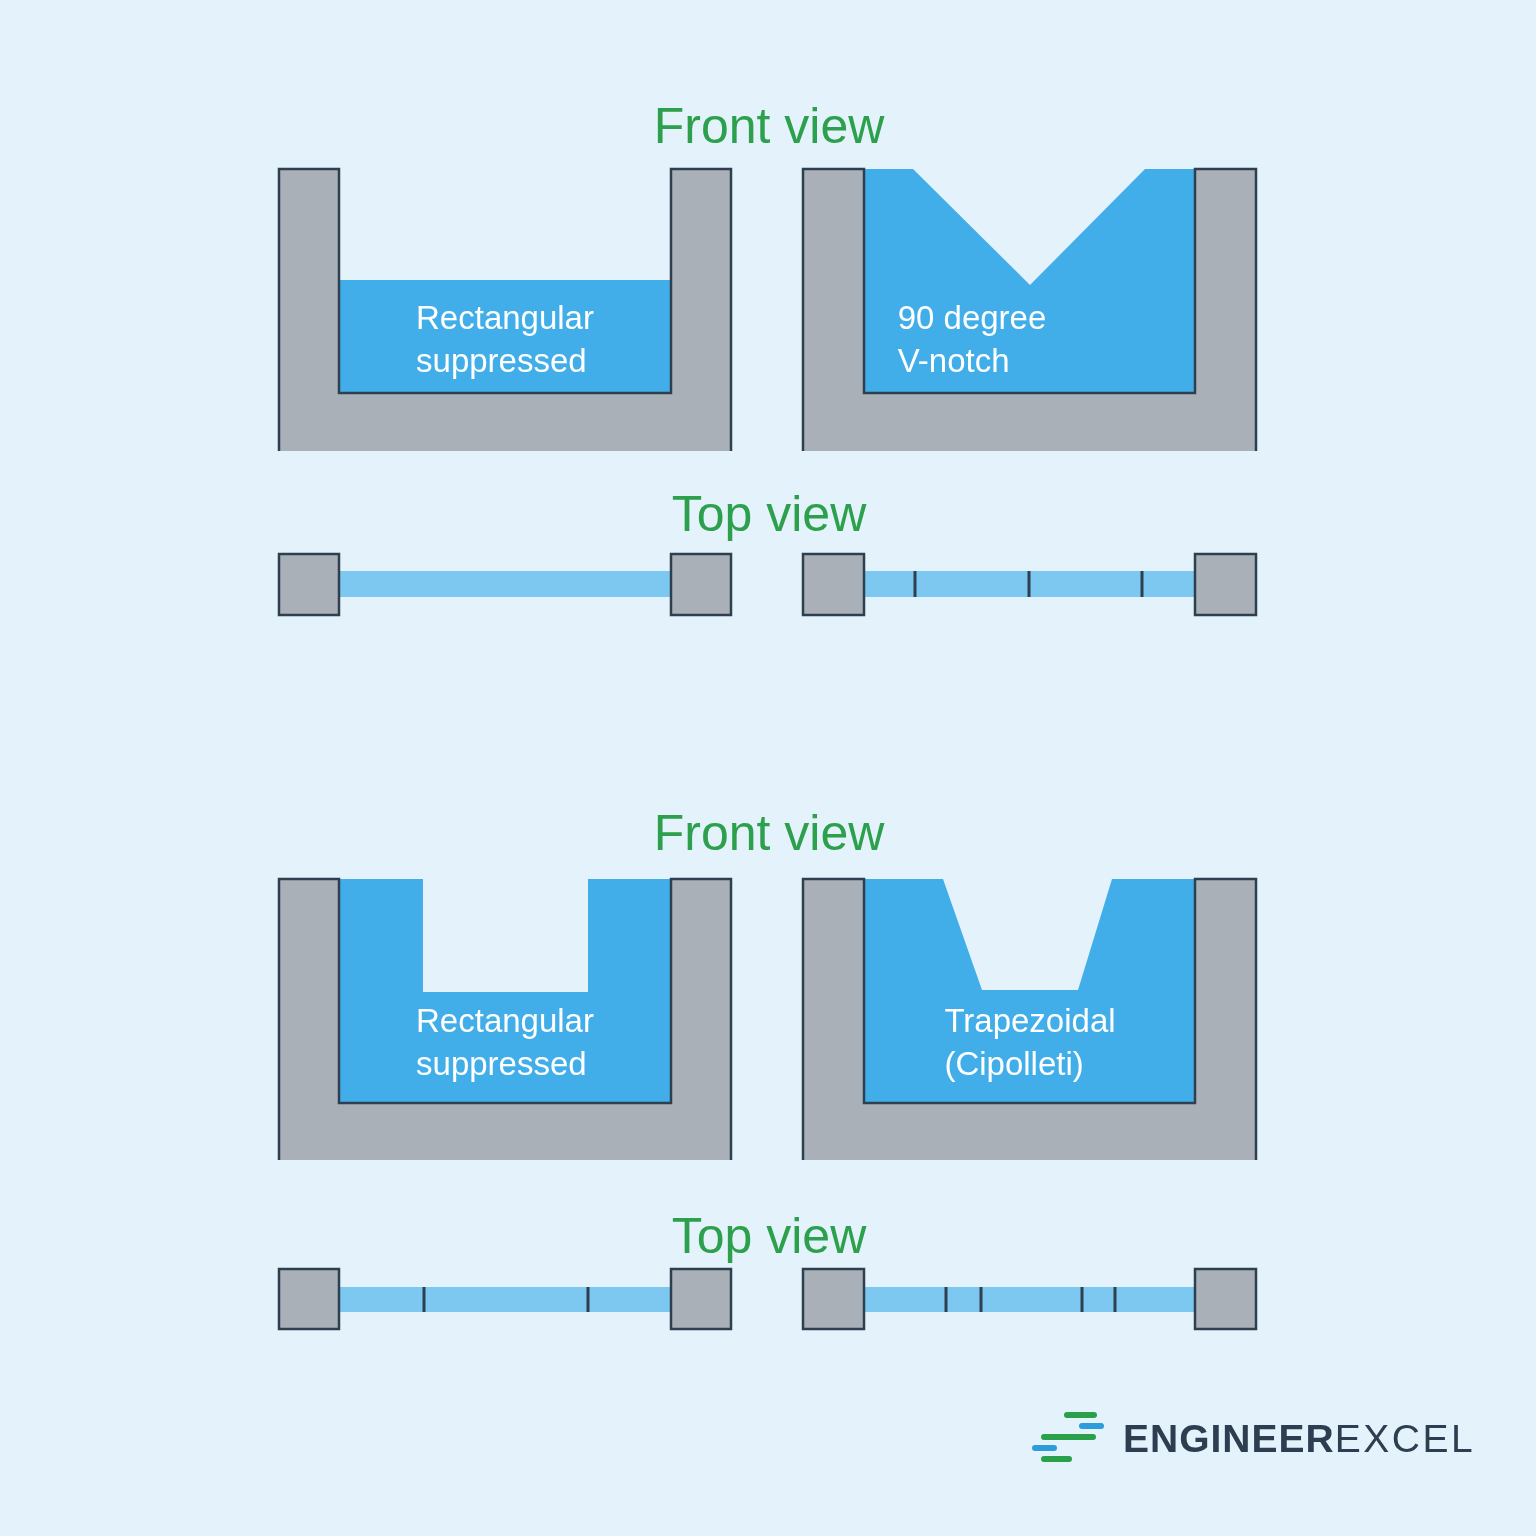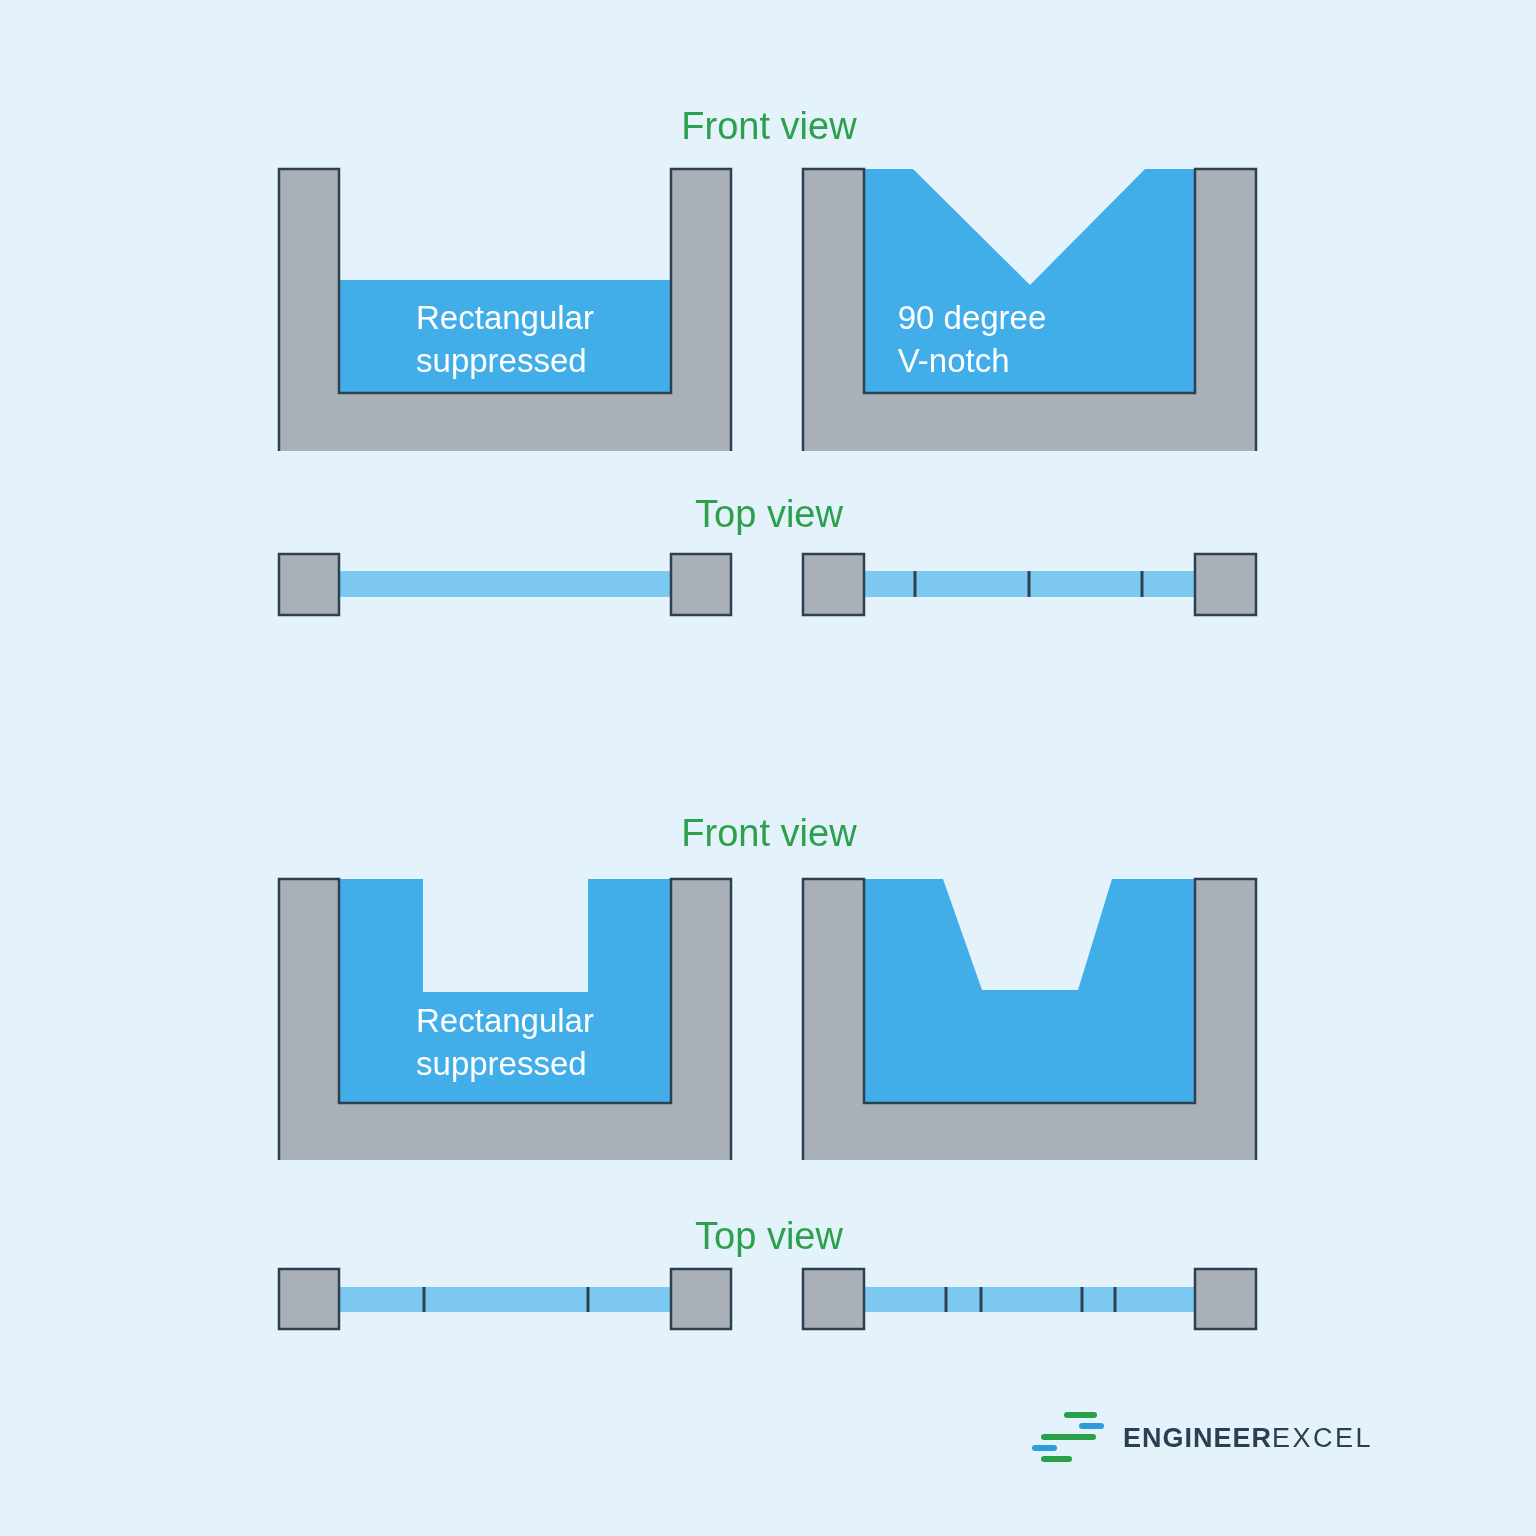--- a/index.html
+++ b/index.html
@@ -23,35 +23,35 @@
     overflow:hidden;
   }
   .diagram{position:absolute;left:0;top:0;}
   .water-shape{fill:var(--water);}
   .channel{fill:var(--wall_gray);stroke:var(--outline);stroke-width:2.5;stroke-linejoin:miter;}
   .abutment{fill:var(--wall_gray);stroke:var(--outline);stroke-width:2.5;}
   .flow-bar{fill:var(--water_top_view);}
   .tick{stroke:var(--outline);stroke-width:3;}
   .title{
     position:absolute;left:769px;transform:translateX(-50%);
-    font-size:38px;line-height:42px;color:var(--title_green);
+    font-size:50px;line-height:42px;color:var(--title_green);
     white-space:nowrap;
     text-align:right;
   }
   .weir-label{
     position:absolute;transform:translateX(-50%);
     font-size:33px;line-height:43px;color:var(--label_text);
     white-space:nowrap;
   }
   .logo{
     position:absolute;left:1030px;top:1410px;
     display:flex;align-items:center;gap:15px;
   }
   .logo-text{
-    color:var(--logo_navy);font-size:27px;line-height:31px;white-space:nowrap;
+    color:var(--logo_navy);font-size:39px;line-height:31px;white-space:nowrap;
   }
   .logo-text .bold{font-weight:700;letter-spacing:1px;}
   .logo-text .light{font-weight:400;letter-spacing:2.5px;}
   .logo-icon .g{fill:var(--logo_green);}
   .logo-icon .b{fill:var(--logo_blue);}
 </style>
 </head>
 <body>
 
 <div class="canvas">
@@ -126,20 +126,24 @@
     <div>suppressed</div>
   </div>
   <div class="weir-label" style="left:972px;top:296px">
     <div>90 degree</div>
     <div>V-notch</div>
   </div>
   <div class="weir-label" style="left:505px;top:999px">
     <div>Rectangular</div>
     <div>suppressed</div>
   </div>
+  <div class="weir-label" style="left:1030px;top:999px">
+    <div>Trapezoidal</div>
+    <div>(Cipolleti)</div>
+  </div>
 
   <div class="logo">
     <svg class="logo-icon" width="78" height="56" viewBox="0 0 78 56">
       <rect class="g" x="34" y="2" width="33" height="6" rx="3"></rect>
       <rect class="b" x="49" y="13" width="25" height="6" rx="3"></rect>
       <rect class="g" x="11" y="24" width="55" height="6" rx="3"></rect>
       <rect class="b" x="2" y="35" width="25" height="6" rx="3"></rect>
       <rect class="g" x="11" y="46" width="31" height="6" rx="3"></rect>
     </svg>
     <div class="logo-text">

